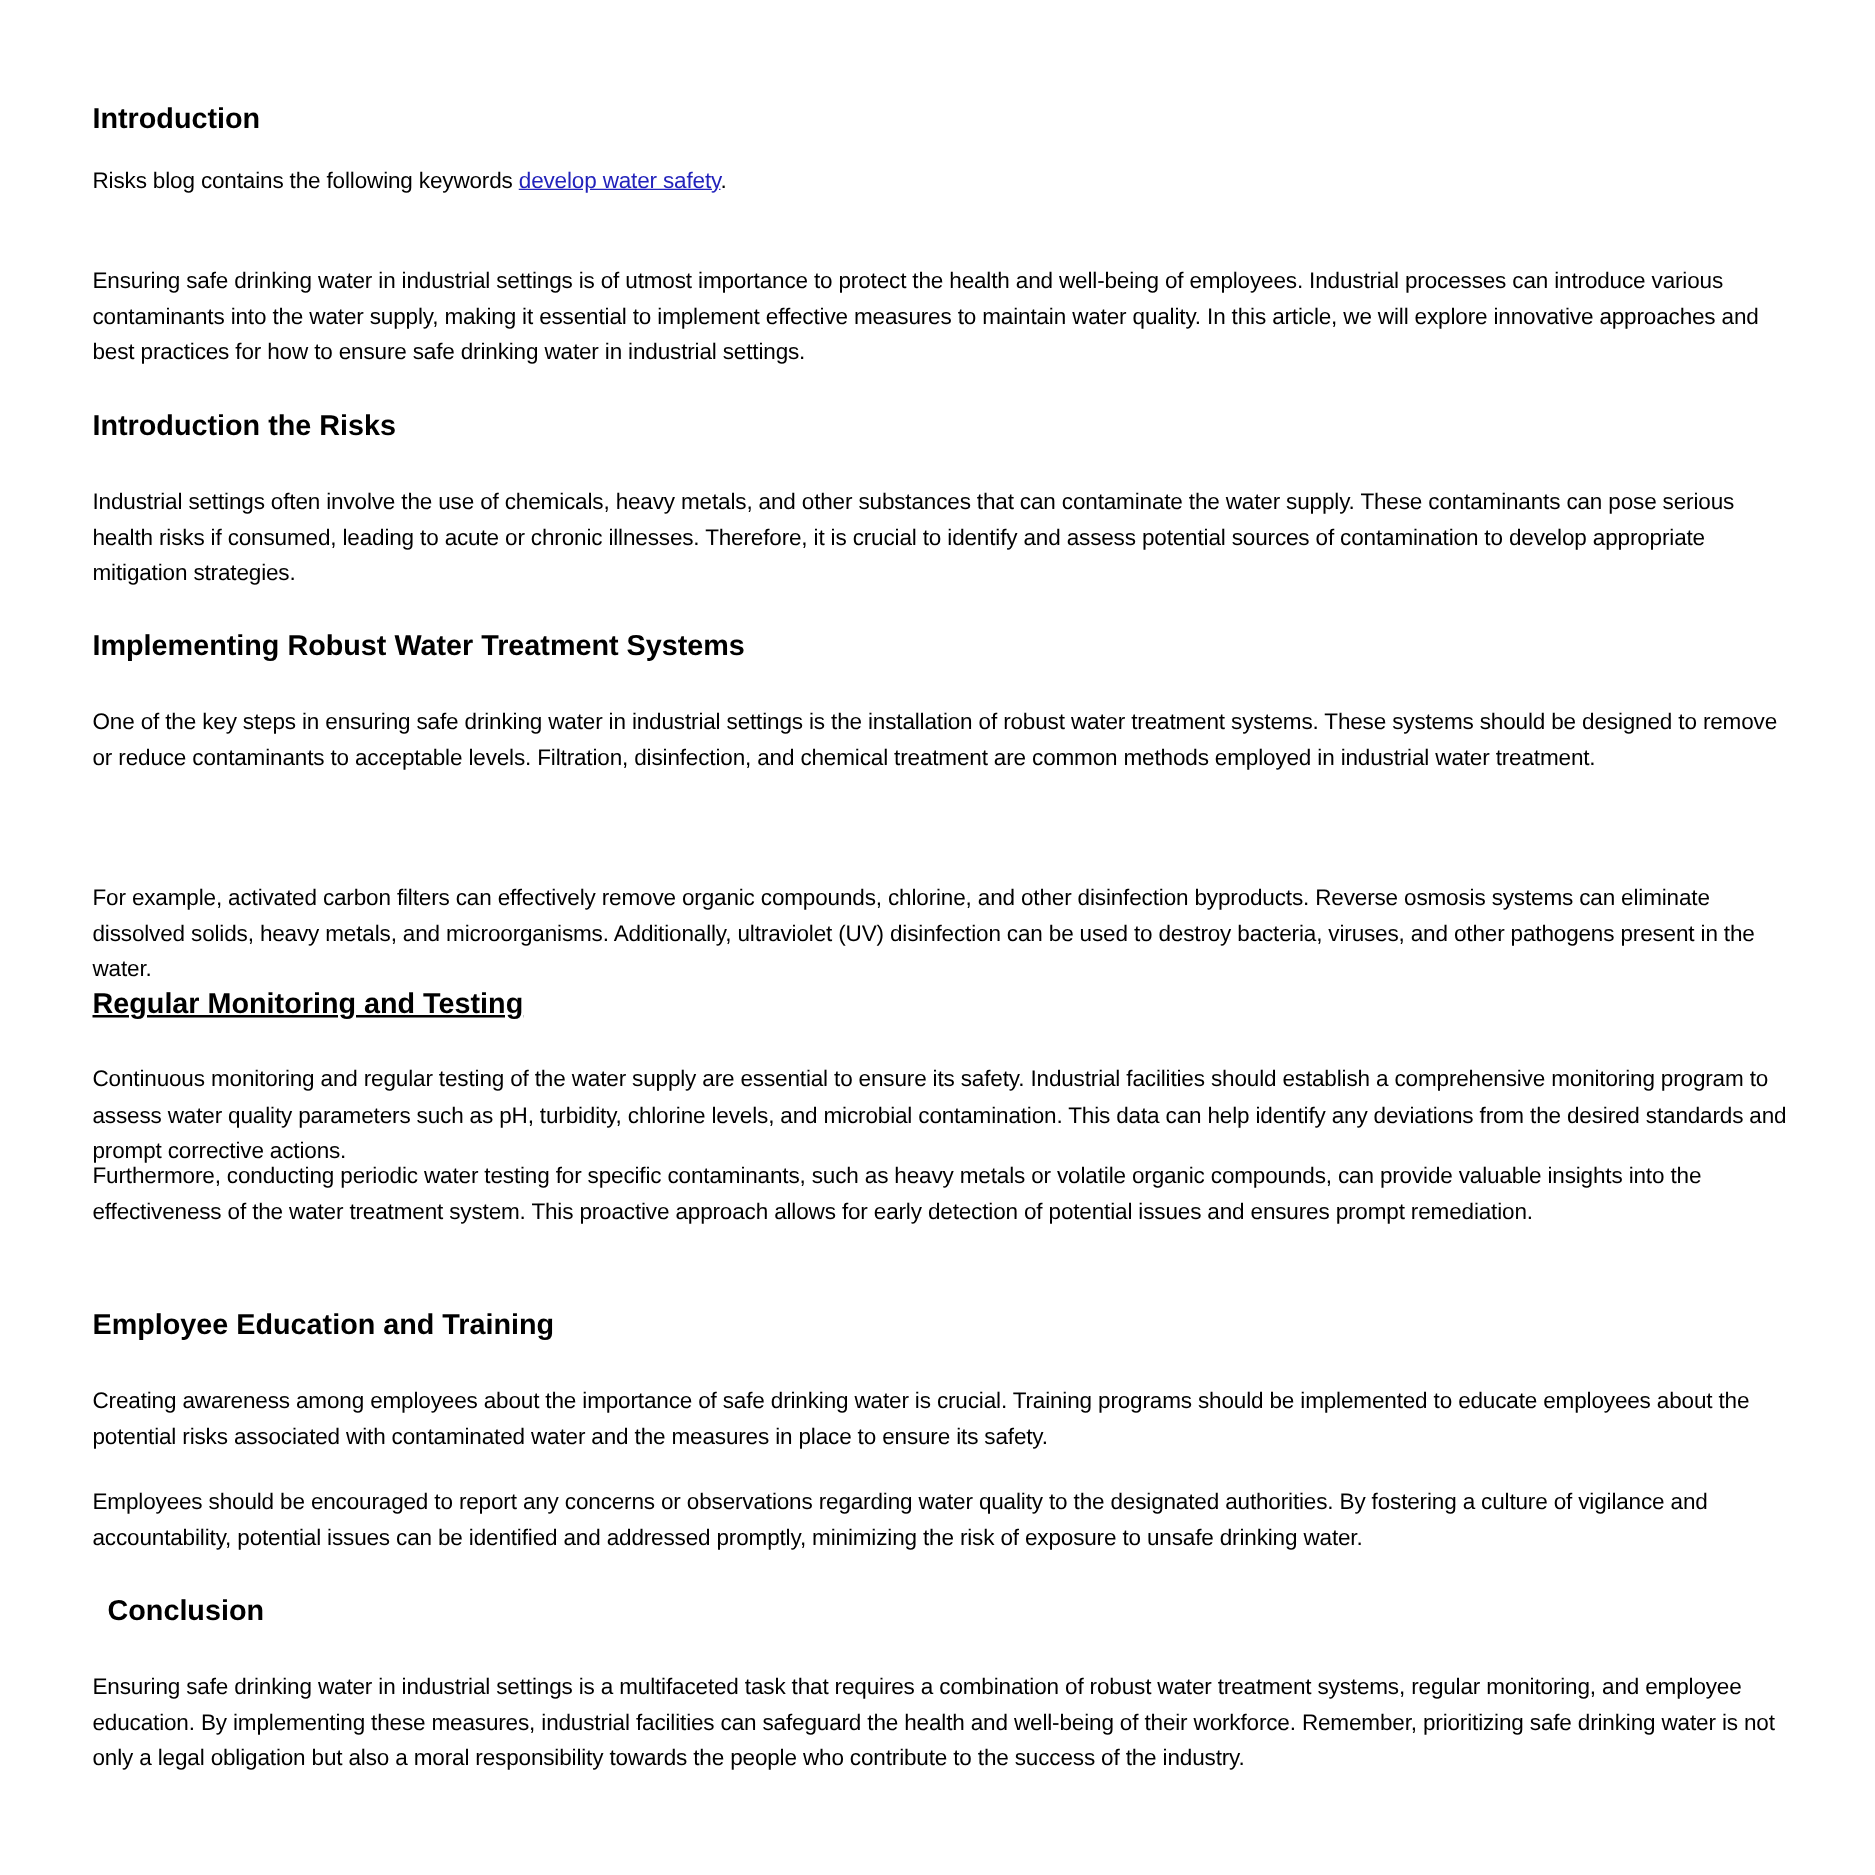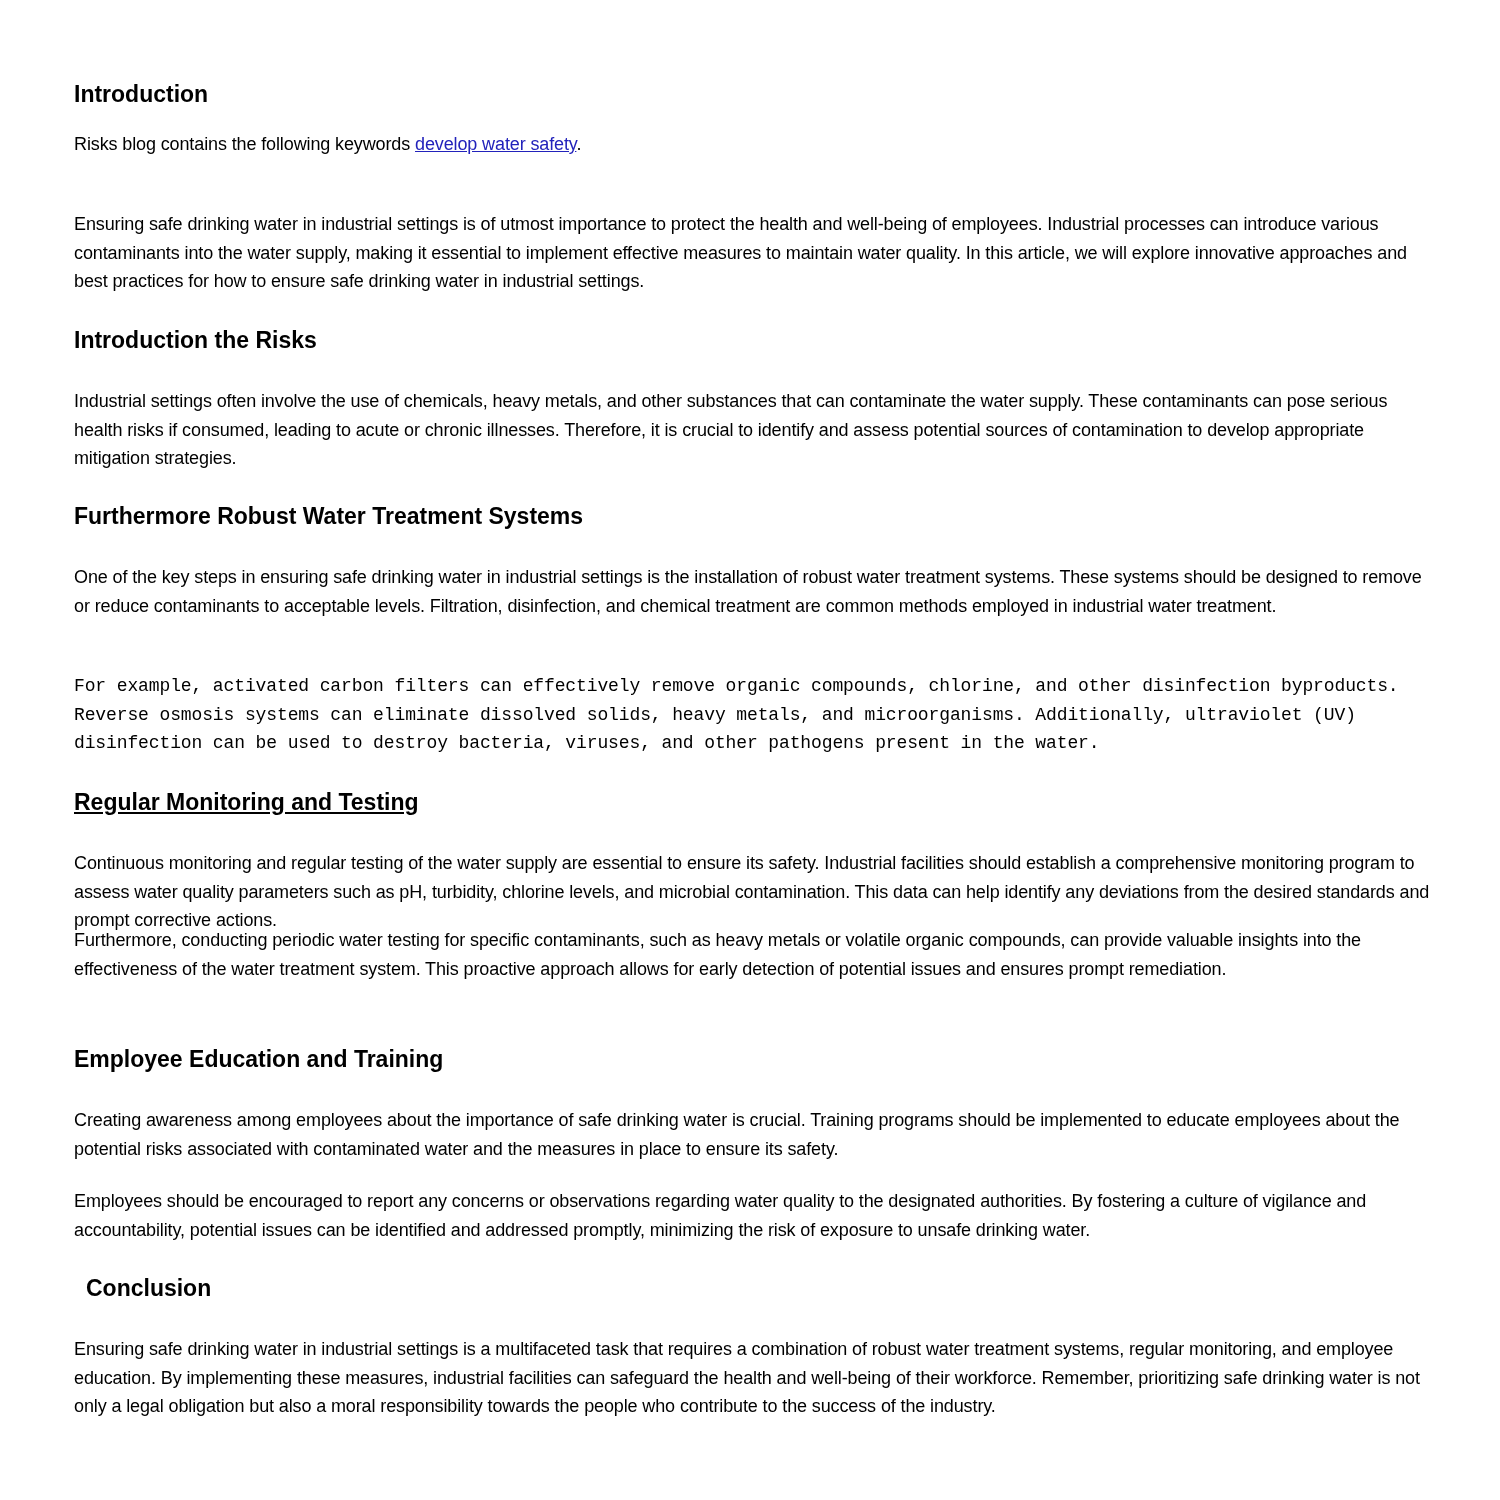--- a/index.html
+++ b/index.html
@@ -59,25 +59,25 @@
     <h2 class="heading" style="top:69px;margin-top:11px;">Introduction</h2>
 
     <p class="para" style="top:130px;"><span>Risks blog contains the following keywords </span><a class="link">develop water safety</a><span>.</span></p>
 
     <p class="para" style="top:210px;">Ensuring safe drinking water in industrial settings is of utmost importance to protect the health and well-being of employees. Industrial processes can introduce various contaminants into the water supply, making it essential to implement effective measures to maintain water quality. In this article, we will explore innovative approaches and best practices for how to ensure safe drinking water in industrial settings.</p>
 
     <h2 class="heading" style="top:326px;">Introduction the Risks</h2>
 
     <p class="para" style="top:387px;">Industrial settings often involve the use of chemicals, heavy metals, and other substances that can contaminate the water supply. These contaminants can pose serious health risks if consumed, leading to acute or chronic illnesses. Therefore, it is crucial to identify and assess potential sources of contamination to develop appropriate mitigation strategies.</p>
 
-    <h2 class="heading" style="top:502px;">Furthermore Robust Water Treatment Systems</h2>
+    <h2 class="heading" style="top:502px;">Implementing Robust Water Treatment Systems</h2>
 
     <p class="para" style="top:563px;">One of the key steps in ensuring safe drinking water in industrial settings is the installation of robust water treatment systems. These systems should be designed to remove or reduce contaminants to acceptable levels. Filtration, disinfection, and chemical treatment are common methods employed in industrial water treatment.</p>
 
-    <p class="para" style="top:672px;font-family:Liberation Mono, monospace;">For example, activated carbon filters can effectively remove organic compounds, chlorine, and other disinfection byproducts. Reverse osmosis systems can eliminate dissolved solids, heavy metals, and microorganisms. Additionally, ultraviolet (UV) disinfection can be used to destroy bacteria, viruses, and other pathogens present in the water.</p>
+    <p class="para" style="top:704px;">For example, activated carbon filters can effectively remove organic compounds, chlorine, and other disinfection byproducts. Reverse osmosis systems can eliminate dissolved solids, heavy metals, and microorganisms. Additionally, ultraviolet (UV) disinfection can be used to destroy bacteria, viruses, and other pathogens present in the water.</p>
 
     <h2 class="heading" style="top:788px;text-decoration:underline;">Regular Monitoring and Testing</h2>
 
     <p class="para" style="top:849px;">Continuous monitoring and regular testing of the water supply are essential to ensure its safety. Industrial facilities should establish a comprehensive monitoring program to assess water quality parameters such as pH, turbidity, chlorine levels, and microbial contamination. This data can help identify any deviations from the desired standards and prompt corrective actions.</p>
 
     <p class="para" style="top:926px;">Furthermore, conducting periodic water testing for specific contaminants, such as heavy metals or volatile organic compounds, can provide valuable insights into the effectiveness of the water treatment system. This proactive approach allows for early detection of potential issues and ensures prompt remediation.</p>
 
     <h2 class="heading" style="top:1045px;">Employee Education and Training</h2>
 
     <p class="para" style="top:1106px;">Creating awareness among employees about the importance of safe drinking water is crucial. Training programs should be implemented to educate employees about the potential risks associated with contaminated water and the measures in place to ensure its safety.</p>

